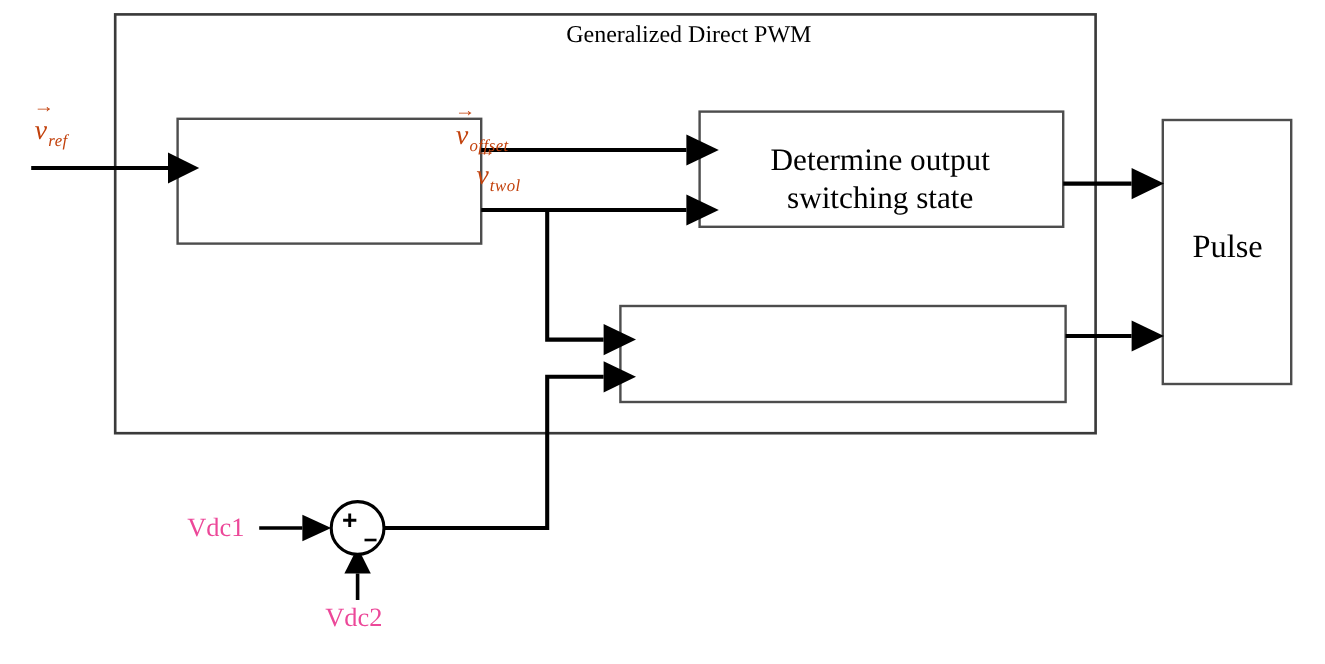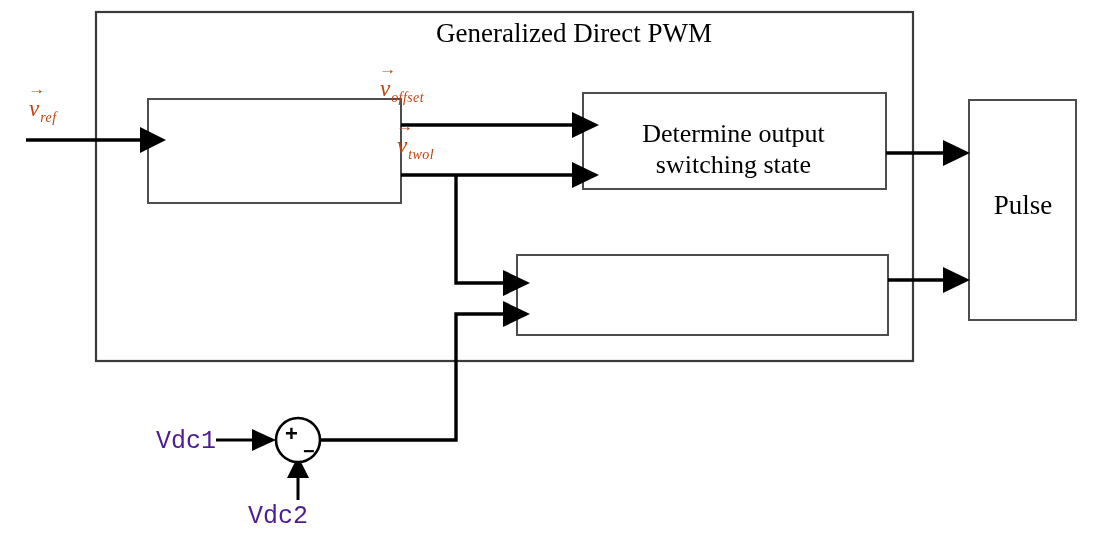--- a/index.html
+++ b/index.html
@@ -60,21 +60,21 @@
     text-align: center;
     color: #000000;
     line-height: 1.18;
     font-family: "Liberation Serif", "DejaVu Serif", serif;
     white-space: pre-line;
   }
   #title-label {
     left: 96px;
     top: 18px;
     width: 956px;
-    font-size: 27px;
+    font-size: 20px;
   }
   #label-decomposition {
     left: 152px;
     top: 103px;
     width: 245px;
     font-size: 26px;
   }
   #label-determine {
     left: 585px;
     top: 103px;
@@ -89,27 +89,27 @@
     font-size: 26px;
   }
   #label-pulse {
     left: 970px;
     top: 190px;
     width: 106px;
     font-size: 27px;
   }
   .plain-label {
     position: absolute;
-    color: #4c1d95;
-    font-family: Liberation Mono, monospace;
-    font-size: 25px;
+    color: #ec4899;
+    font-family: Liberation Serif, serif;
+    font-size: 22px;
     white-space: nowrap;
   }
   #label-vdc1 { left: 156px; top: 427px; }
-  #label-vdc2 { left: 248px; top: 502px; }
+  #label-vdc2 { left: 271px; top: 502px; }
   .vec-label {
     position: absolute;
     color: #c2410c;
     font-family: Liberation Serif, serif;
     white-space: nowrap;
   }
   .vec-label .vbase {
     font-style: italic;
     font-size: 23px;
     position: relative;
@@ -126,21 +126,21 @@
   }
   .vec-label .vsub {
     font-style: italic;
     font-size: 14px;
     letter-spacing: 0.4px;
     position: relative;
     top: 6px;
     left: 1px;
   }
   #label-vref  { left: 29px;  top: 96px; }
-  #label-voffset { left: 380px; top: 76px; }
+  #label-voffset { left: 380px; top: 100px; }
   #label-vtwol  { left: 397px; top: 133px; }
   .sum-sign {
     position: absolute;
     color: #000000;
     font-family: "Liberation Sans", sans-serif;
     font-weight: 700;
     line-height: 1;
   }
   #sum-plus { left: 285px; top: 423px; font-size: 22px; }
   #sum-minus { left: 303px; top: 441px; font-size: 20px; }

